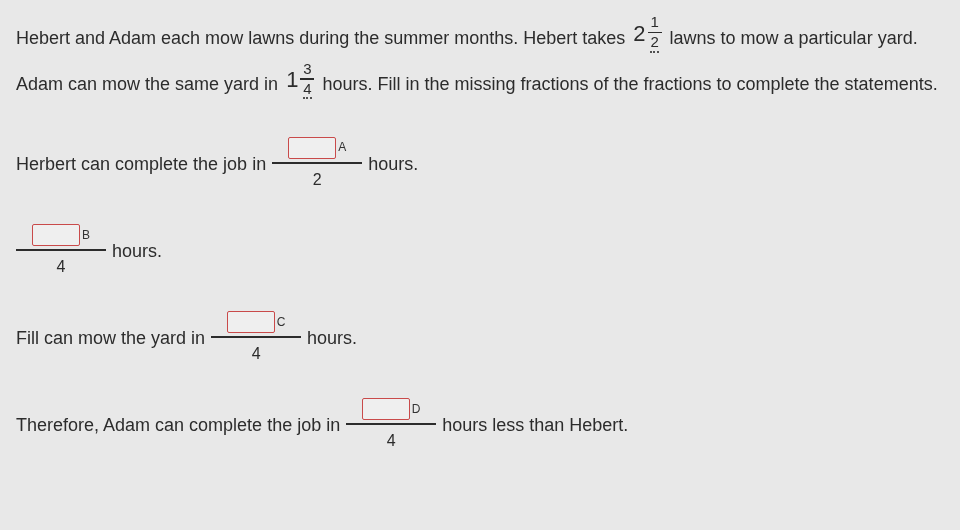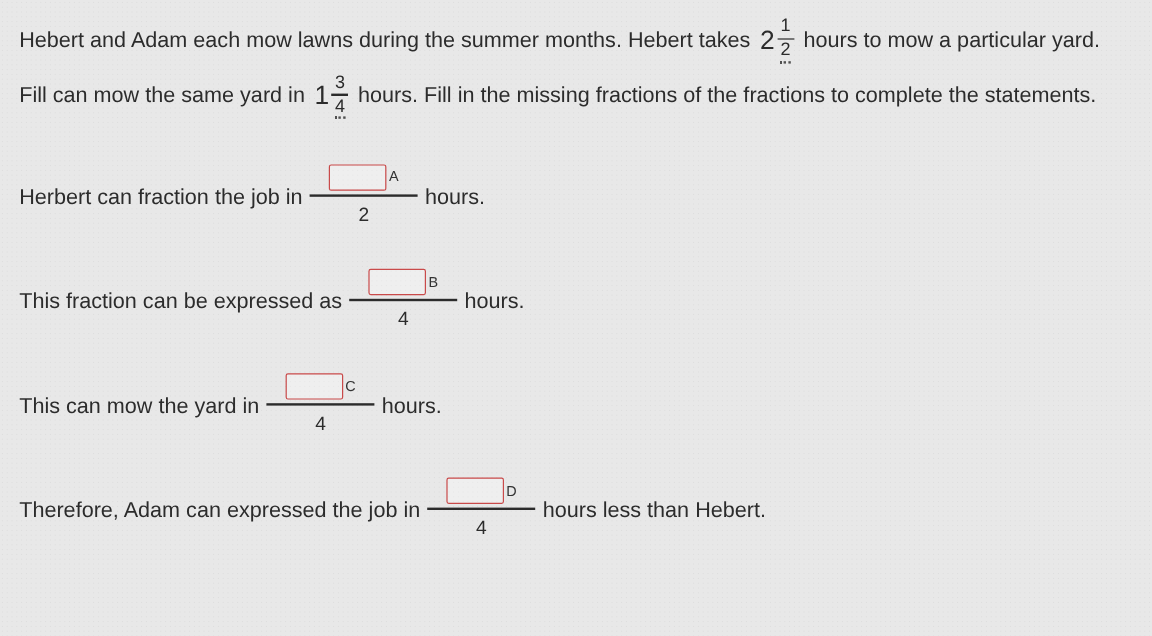--- a/index.html
+++ b/index.html
@@ -11,21 +11,21 @@
     color: #2c2c2c;
     background: #e8e8e8;
     background-image: radial-gradient(#dcdcdc 0.5px, #e8e8e8 0.5px);
     background-size: 4px 4px;
     width: 960px;
     height: 530px;
     line-height: 1.6;
   }
   .text-line {
     display: flex;
-    align-items: center;
+    align-items: flex-end;
     flex-wrap: wrap;
     gap: 4px;
     margin-bottom: 8px;
   }
   .mixed {
     display: inline-flex;
     align-items: center;
     margin: 0 4px;
   }
   .whole {
@@ -97,79 +97,78 @@
 <div class="text-line">
   <span>Hebert and Adam each mow lawns during the summer months. Hebert takes</span>
   <span class="mixed">
     <span class="whole">2</span>
     <span class="frac dotted-wrap">
       <span class="num">1</span>
       <span class="bar"></span>
       <span class="den">2</span>
     </span>
   </span>
-  <span>hours to mow a particular yard.</span>
+  <span>lawns to mow a particular yard.</span>
 </div>
 
 <div class="text-line">
-  <span>Fill can mow the same yard in</span>
+  <span>Adam can mow the same yard in</span>
   <span class="mixed">
     <span class="whole">1</span>
     <span class="frac dotted-wrap">
       <span class="num">3</span>
       <span class="bar"></span>
       <span class="den">4</span>
     </span>
   </span>
   <span>hours. Fill in the missing fractions of the fractions to complete the statements.</span>
 </div>
 
 <div class="answers">
 
   <div class="ans-line">
-    <span>Herbert can fraction the job in</span>
+    <span>Herbert can complete the job in</span>
     <span class="ans-frac">
       <span class="ans-numer-row">
         <span class="input-box"></span>
         <span class="letter-tag">A</span>
       </span>
       <span class="ans-bar"></span>
       <span class="ans-den">2</span>
     </span>
     <span>hours.</span>
   </div>
 
   <div class="ans-line">
-    <span>This fraction can be expressed as</span>
     <span class="ans-frac">
       <span class="ans-numer-row">
         <span class="input-box"></span>
         <span class="letter-tag">B</span>
       </span>
       <span class="ans-bar"></span>
       <span class="ans-den">4</span>
     </span>
     <span>hours.</span>
   </div>
 
   <div class="ans-line">
-    <span>This can mow the yard in</span>
+    <span>Fill can mow the yard in</span>
     <span class="ans-frac">
       <span class="ans-numer-row">
         <span class="input-box"></span>
         <span class="letter-tag">C</span>
       </span>
       <span class="ans-bar"></span>
       <span class="ans-den">4</span>
     </span>
     <span>hours.</span>
   </div>
 
   <div class="ans-line" style="margin-bottom:0;">
-    <span>Therefore, Adam can expressed the job in</span>
+    <span>Therefore, Adam can complete the job in</span>
     <span class="ans-frac">
       <span class="ans-numer-row">
         <span class="input-box"></span>
         <span class="letter-tag">D</span>
       </span>
       <span class="ans-bar"></span>
       <span class="ans-den">4</span>
     </span>
     <span>hours less than Hebert.</span>
   </div>

